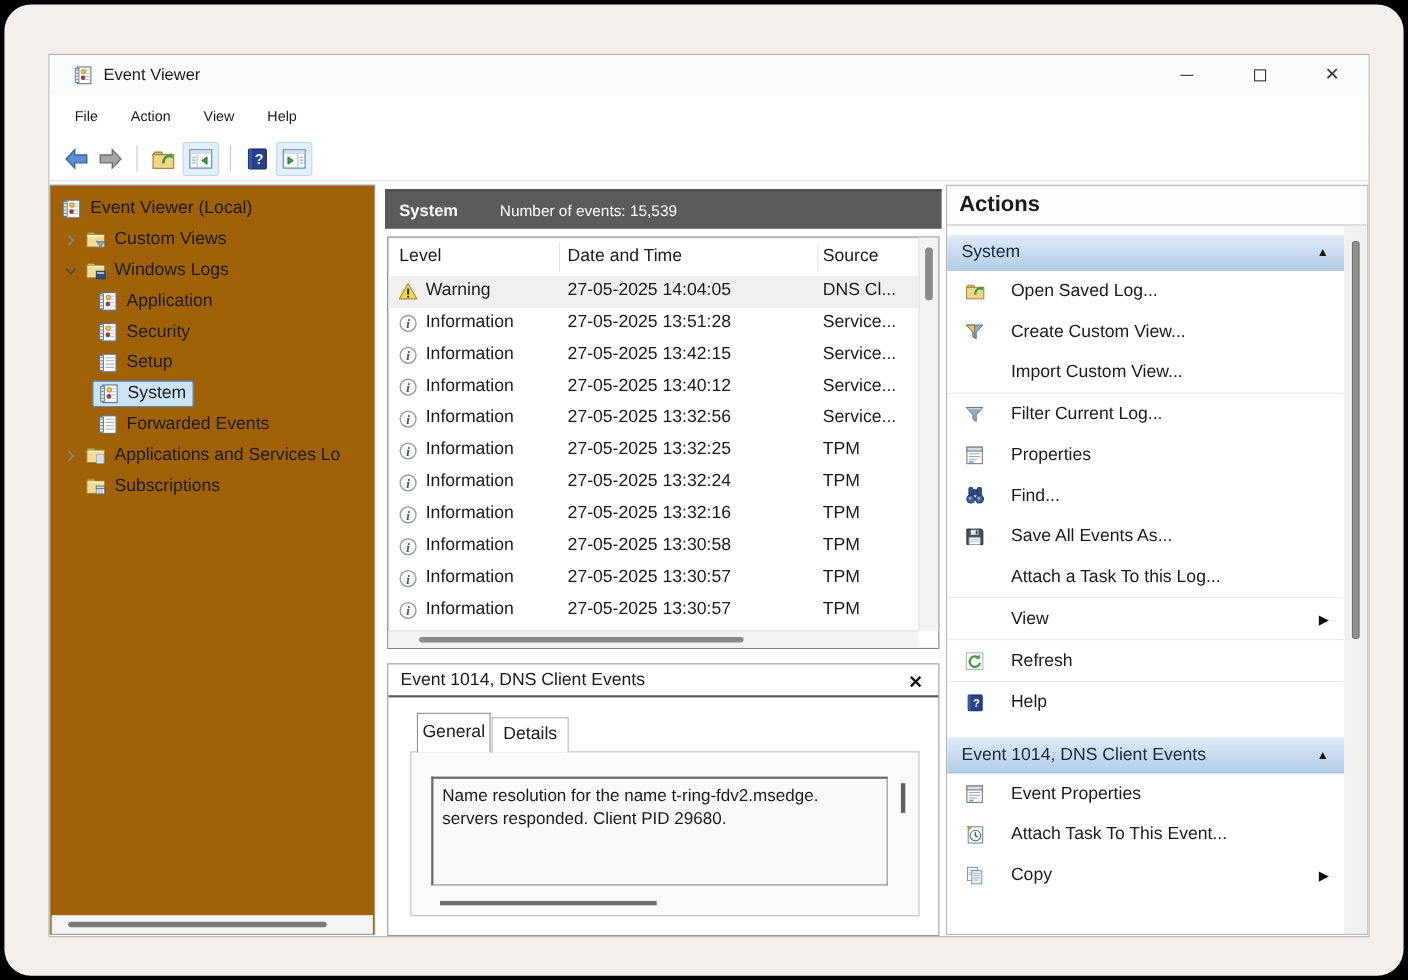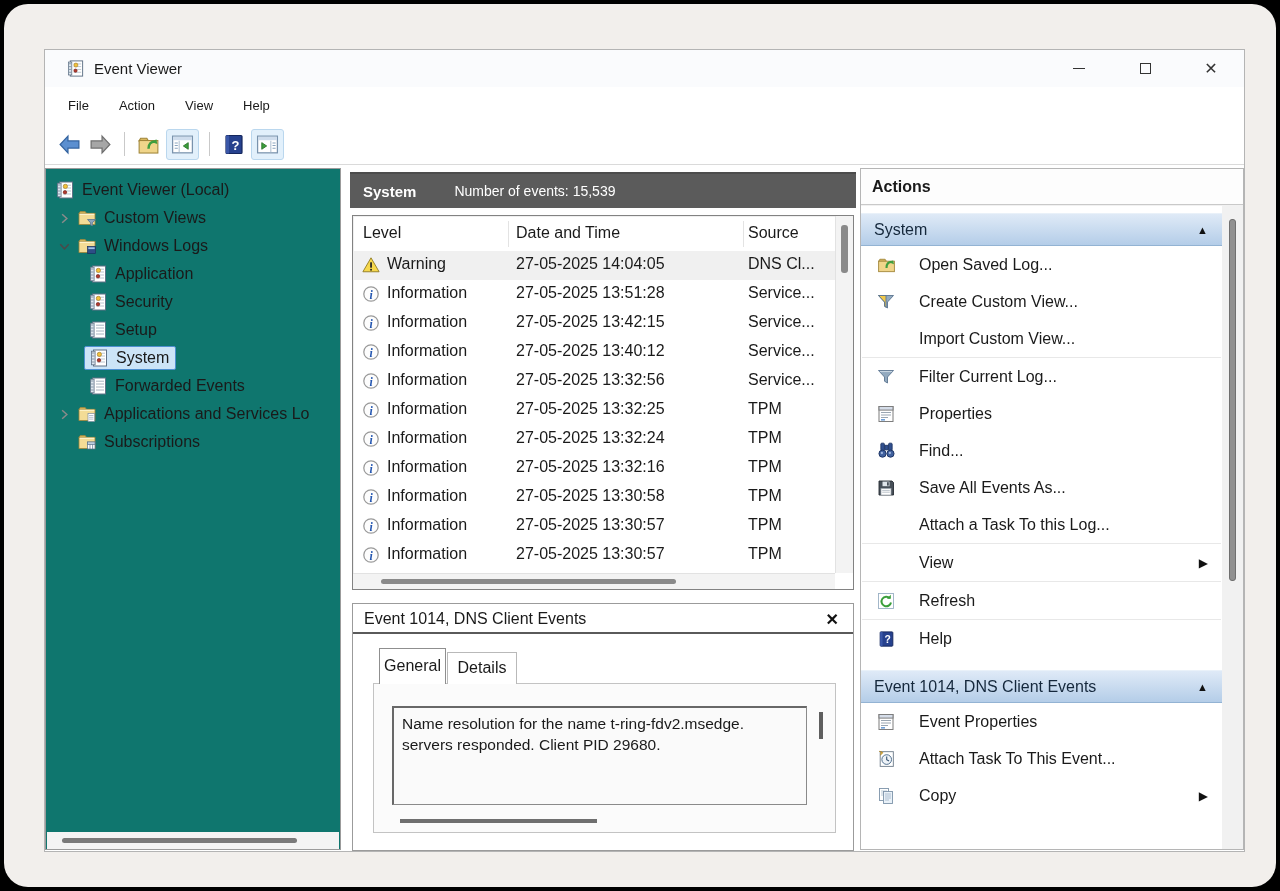--- a/index.html
+++ b/index.html
@@ -28,21 +28,21 @@
              border-bottom:1px solid #dadada; display:flex; align-items:center; padding-left:9px; }
   .tb-sep { width:1px; height:24px; background:#c9c9c9; margin:0 8px; }
   .tb-ic { width:27px; height:27px; display:flex; align-items:center; justify-content:center; margin:0 2px; }
   .tb-hl { background:#e2f0fb; border:1px solid #bad7ee; border-radius:3px; width:33px; height:31px; }
   .ic { display:block; }
 
   .main { position:absolute; left:0; top:115px; right:0; bottom:0; background:#fff; }
 
   
   .tree-pane { position:absolute; left:0; top:3px; width:296px; bottom:1px;
-               border:1px solid #9b9b9b; background:#0f766e; overflow:hidden; }
+               border:1px solid #9b9b9b; background:#a16207; overflow:hidden; }
   .tree { padding-top:7px; }
   .t-row { height:28px; display:flex; align-items:center; font-size:16px; white-space:nowrap; }
   .t-row .chev { width:22px; display:flex; justify-content:center; flex:none; }
   .t-row .t-ic { width:24px; flex:none; display:flex; justify-content:center; }
   .t-lbl { margin-left:5px; }
   .ind0 { padding-left:7px; }
   .ind1 { padding-left:7px; }
   .ind2 { padding-left:40px; }
   .t-sel { display:flex; align-items:center; background:#cce4f7; border:1px solid #4d8fd1;
            border-radius:2px; padding:1px 6px 1px 2px; margin-left:-2px; }
@@ -89,21 +89,21 @@
   .msgbox { position:absolute; left:18px; top:22px; width:415px; height:99px;
             border:1px solid #8a8a8a; border-top:2px solid #686868; border-left:2px solid #686868;
             background:#fafafa; padding:5px 8px; font-size:15.5px; line-height:21px; overflow:hidden; }
   .d-vthumb { position:absolute; right:12px; top:28px; width:4px; height:27px; background:#5f5f5f; }
   .d-hthumb { position:absolute; left:26px; bottom:9px; width:197px; height:4px; background:#6f6f6f; }
 
   
   .actions { position:absolute; left:815px; right:0; top:3px; bottom:1px;
              border:1px solid #b5b5b5; background:#f1f1f1; overflow:hidden; }
   .a-title { position:absolute; left:0; top:0; right:0; height:36px; background:#fdfdfd;
-             border-bottom:1px solid #c9c9c9; font-weight:bold; font-size:16px;
+             border-bottom:1px solid #c9c9c9; font-weight:bold; font-size:20px;
              display:flex; align-items:center; padding-left:11px; }
   .a-body { position:absolute; left:0; top:37px; bottom:0; right:21px; background:#fff; overflow:hidden; }
   .a-sb { position:absolute; right:5px; top:44px; bottom:8px; width:10px; }
   .a-sb .thumb { position:absolute; left:1px; top:6px; width:7px; height:362px; background:#909090;
                  border:1px solid #6f6f6f; border-radius:3px; }
   .a-sec-h { height:33px; margin-top:7px; background:linear-gradient(#dfeaf7,#b4cde8);
              border-top:1px solid #e9f1f9; border-bottom:1px solid #93b3d3;
              display:flex; align-items:center; padding:0 13px; font-size:16px; color:#15283c; position:relative; }
   .a-sec-h .caret { position:absolute; right:14px; font-size:11px; color:#111; }
   .a-item { height:37px; display:flex; align-items:center; font-size:16px; position:relative; }

